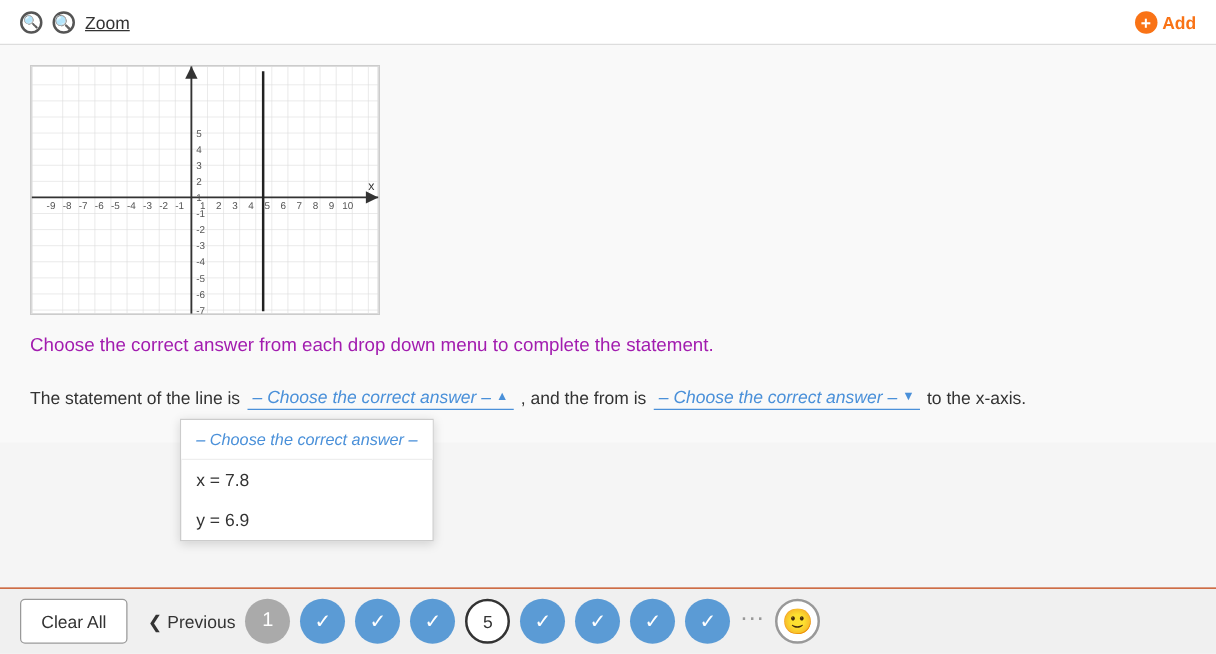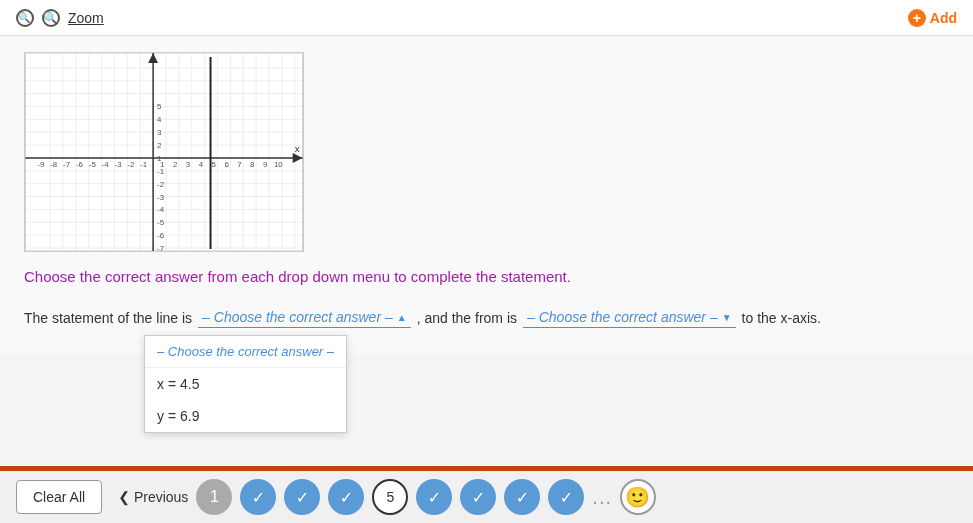--- a/index.html
+++ b/index.html
@@ -155,29 +155,28 @@
       font-style: italic;
       border-bottom: 1px solid #4a90d9;
       cursor: pointer;
       font-size: 14px;
       padding: 2px 4px;
     }
 
     
     .bottom-row {
       display: flex;
-      align-items: center;
       gap: 8px;
       position: absolute;
       bottom: 0;
       left: 0;
       right: 0;
       padding: 8px 16px;
       background: #f0f0f0;
-      border-top: 5px solid #c2410c;
+      border-top: 1px solid #c2410c;
     }
 
     .clear-all-btn {
       background: #fff;
       border: 1px solid #999;
       border-radius: 4px;
       padding: 8px 16px;
       font-size: 14px;
       cursor: pointer;
       color: #333;
@@ -366,21 +365,21 @@
     </span>
     <span>, and the from is</span>
     <span class="dropdown-trigger2">
       <span>– Choose the correct answer –</span>
       <span class="dropdown-arrow">▼</span>
     </span>
     <span>to the x-axis.</span>
 
     <div class="dropdown-menu">
       <div class="dropdown-header">– Choose the correct answer –</div>
-      <div class="dropdown-item">x = 4.5</div>
+      <div class="dropdown-item">x = 7.8</div>
       <div class="dropdown-item">y = 6.9</div>
     </div>
   </div>
 </div>
 
 <div class="bottom-row">
   <button class="clear-all-btn">Clear All</button>
 
   <div class="nav-prev">
     <span>❮</span>

